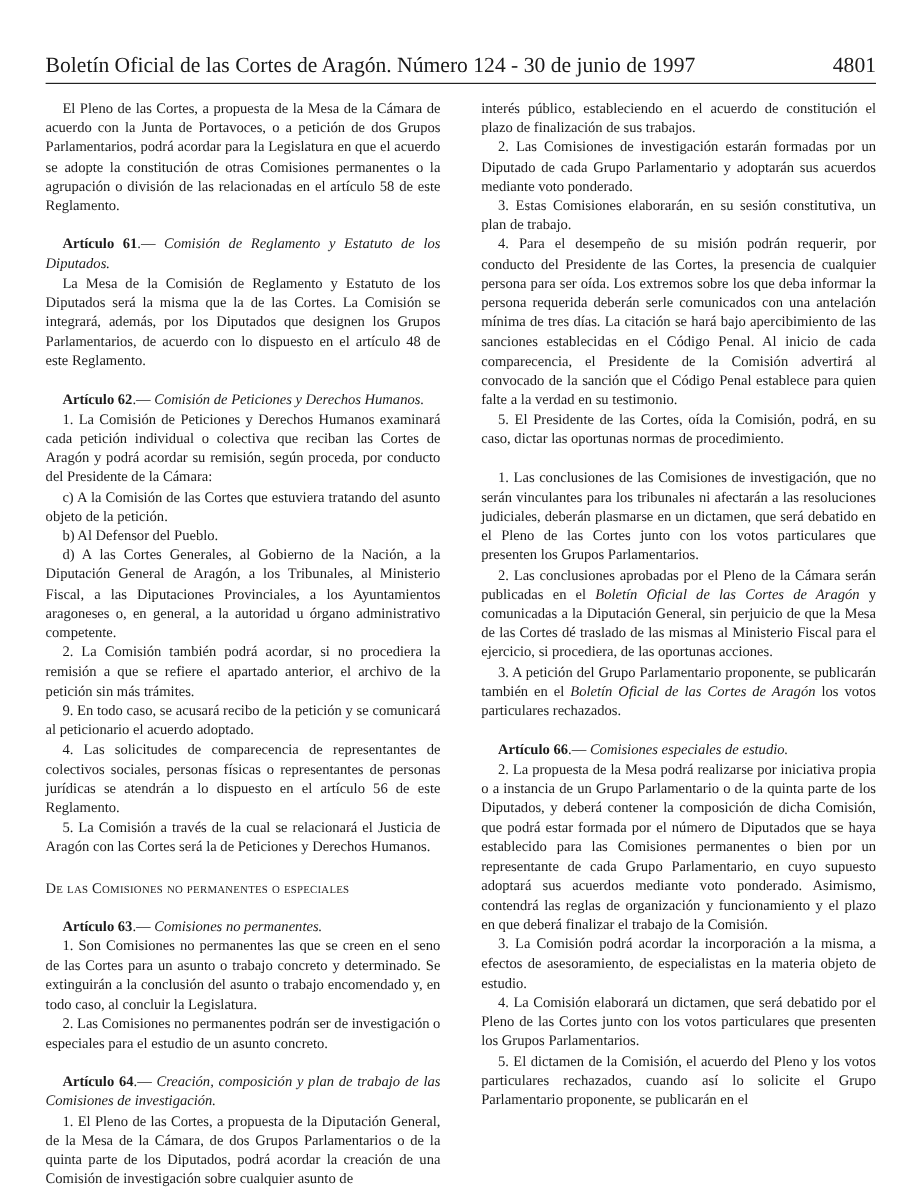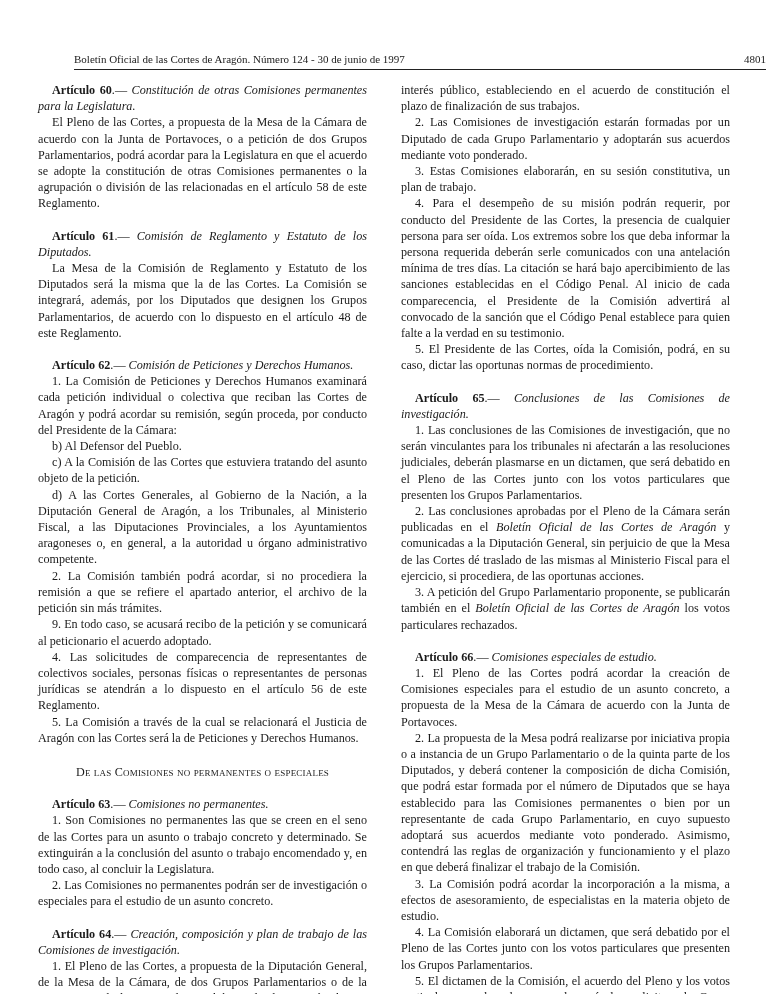--- a/index.html
+++ b/index.html
@@ -1,60 +1,59 @@
 <!DOCTYPE html>
 <html><head>
 <meta charset="utf-8">
 <style>
   html, body { margin: 0; padding: 0; background: #ffffff; }
   body { width: 768px; height: 994px; position: relative; overflow: hidden;
          font-family: "Liberation Serif", "DejaVu Serif", serif; color: #1a1a1a; }
   .header { position: absolute; left: 38px; top: 48px; width: 692px; height: 22px;
             border-bottom: 1.5px solid #222; display: flex; justify-content: space-between;
-            align-items: flex-end; font-size: 11px; padding-bottom: 4px; box-sizing: border-box; margin-left: 36px; }
+            align-items: flex-end; font-size: 18px; padding-bottom: 4px; box-sizing: border-box; }
   .col { position: absolute; top: 82px; width: 329px; font-size: 12.15px; line-height: 16.2px;
          text-align: justify; hyphens: manual; }
   .col.left { left: 38px; }
   .col.right { left: 401px; }
   .col p { margin: 0; text-indent: 14px; }
   .col p.noindent { text-indent: 0; }
   .art { margin-top: 16px; }
   .art:first-child { margin-top: 0; }
   .art-title { text-indent: 14px; }
   .art-title b { font-weight: bold; }
   .art-title i { font-style: italic; }
   .section { text-align: center; margin-top: 18px; margin-bottom: 16px; }
   .section .sec-title { font-weight: bold; text-indent: 0; text-align: center; }
-  .section .sec-sub { font-variant: small-caps; text-indent: 0; text-align: center; letter-spacing: 0.2px; }
+  .section .sec-sub { font-variant: small-caps; text-indent: 0; text-align: left; letter-spacing: 0.2px; }
   i { font-style: italic; }
 </style>
 </head>
 <body>
 
 <div class="header">
   <span>Boletín Oficial de las Cortes de Aragón. Número 124 - 30 de junio de 1997</span>
   <span>4801</span>
 </div>
 
 <div class="col left">
   <div class="art">
-    <p class="art-title"><b>Artículo 60</b><span>.— </span><i>Constitución de otras Comisiones permanentes para la Legislatura.</i></p>
     <p>El Pleno de las Cortes, a propuesta de la Mesa de la Cámara de acuerdo con la Junta de Portavoces, o a petición de dos Grupos Parlamentarios, podrá acordar para la Legislatura en que el acuerdo se adopte la constitución de otras Comisiones permanentes o la agrupación o división de las relacionadas en el artículo 58 de este Reglamento.</p>
   </div>
 
   <div class="art">
     <p class="art-title"><b>Artículo 61</b><span>.— </span><i>Comisión de Reglamento y Estatuto de los Diputados.</i></p>
     <p>La Mesa de la Comisión de Reglamento y Estatuto de los Diputados será la misma que la de las Cortes. La Comisión se integrará, además, por los Diputados que designen los Grupos Parlamentarios, de acuerdo con lo dispuesto en el artículo 48 de este Reglamento.</p>
   </div>
 
   <div class="art">
     <p class="art-title"><b>Artículo 62</b><span>.— </span><i>Comisión de Peticiones y Derechos Humanos.</i></p>
     <p>1. La Comisión de Peticiones y Derechos Humanos examinará cada petición individual o colectiva que reciban las Cortes de Aragón y podrá acordar su remisión, según proceda, por conducto del Presidente de la Cámara:</p>
+    <p>c) A la Comisión de las Cortes que estuviera tratando del asunto objeto de la petición.</p>
     <p>b) Al Defensor del Pueblo.</p>
-    <p>c) A la Comisión de las Cortes que estuviera tratando del asunto objeto de la petición.</p>
     <p>d) A las Cortes Generales, al Gobierno de la Nación, a la Diputación General de Aragón, a los Tribunales, al Ministerio Fiscal, a las Diputaciones Provinciales, a los Ayuntamientos aragoneses o, en general, a la autoridad u órgano administrativo competente.</p>
     <p>2. La Comisión también podrá acordar, si no procediera la remisión a que se refiere el apartado anterior, el archivo de la petición sin más trámites.</p>
     <p>9. En todo caso, se acusará recibo de la petición y se comunicará al peticionario el acuerdo adoptado.</p>
     <p>4. Las solicitudes de comparecencia de representantes de colectivos sociales, personas físicas o representantes de personas jurídicas se atendrán a lo dispuesto en el artículo 56 de este Reglamento.</p>
     <p>5. La Comisión a través de la cual se relacionará el Justicia de Aragón con las Cortes será la de Peticiones y Derechos Humanos.</p>
   </div>
 
   <div class="section">
     <p class="sec-sub">De las Comisiones no permanentes o especiales</p>
   </div>
@@ -74,27 +73,25 @@
 <div class="col right">
   <div class="art">
     <p class="noindent">interés público, estableciendo en el acuerdo de constitución el plazo de finalización de sus trabajos.</p>
     <p>2. Las Comisiones de investigación estarán formadas por un Diputado de cada Grupo Parlamentario y adoptarán sus acuerdos mediante voto ponderado.</p>
     <p>3. Estas Comisiones elaborarán, en su sesión constitutiva, un plan de trabajo.</p>
     <p>4. Para el desempeño de su misión podrán requerir, por conducto del Presidente de las Cortes, la presencia de cualquier persona para ser oída. Los extremos sobre los que deba informar la persona requerida deberán serle comunicados con una antelación mínima de tres días. La citación se hará bajo apercibimiento de las sanciones establecidas en el Código Penal. Al inicio de cada comparecencia, el Presidente de la Comisión advertirá al convocado de la sanción que el Código Penal establece para quien falte a la verdad en su testimonio.</p>
     <p>5. El Presidente de las Cortes, oída la Comisión, podrá, en su caso, dictar las oportunas normas de procedimiento.</p>
   </div>
 
   <div class="art">
-    <p class="art-title"><b>Artículo 65</b><span>.— </span><i>Conclusiones de las Comisiones de investigación.</i></p>
     <p>1. Las conclusiones de las Comisiones de investigación, que no serán vinculantes para los tribunales ni afectarán a las resoluciones judiciales, deberán plasmarse en un dictamen, que será debatido en el Pleno de las Cortes junto con los votos particulares que presenten los Grupos Parlamentarios.</p>
     <p><span>2. Las conclusiones aprobadas por el Pleno de la Cámara serán publicadas en el </span><i>Boletín Oficial de las Cortes de Aragón</i><span> y comunicadas a la Diputación General, sin perjuicio de que la Mesa de las Cortes dé traslado de las mismas al Ministerio Fiscal para el ejercicio, si procediera, de las oportunas acciones.</span></p>
     <p><span>3. A petición del Grupo Parlamentario proponente, se publicarán también en el </span><i>Boletín Oficial de las Cortes de Aragón</i><span> los votos particulares rechazados.</span></p>
   </div>
 
   <div class="art">
     <p class="art-title"><b>Artículo 66</b><span>.— </span><i>Comisiones especiales de estudio.</i></p>
-    <p>1. El Pleno de las Cortes podrá acordar la creación de Comisiones especiales para el estudio de un asunto concreto, a propuesta de la Mesa de la Cámara de acuerdo con la Junta de Portavoces.</p>
     <p>2. La propuesta de la Mesa podrá realizarse por iniciativa propia o a instancia de un Grupo Parlamentario o de la quinta parte de los Diputados, y deberá contener la composición de dicha Comisión, que podrá estar formada por el número de Diputados que se haya establecido para las Comisiones permanentes o bien por un representante de cada Grupo Parlamentario, en cuyo supuesto adoptará sus acuerdos mediante voto ponderado. Asimismo, contendrá las reglas de organización y funcionamiento y el plazo en que deberá finalizar el trabajo de la Comisión.</p>
     <p>3. La Comisión podrá acordar la incorporación a la misma, a efectos de asesoramiento, de especialistas en la materia objeto de estudio.</p>
     <p>4. La Comisión elaborará un dictamen, que será debatido por el Pleno de las Cortes junto con los votos particulares que presenten los Grupos Parlamentarios.</p>
     <p><span>5. El dictamen de la Comisión, el acuerdo del Pleno y los votos particulares rechazados, cuando así lo solicite el Grupo Parlamentario proponente, se publicarán en el </span></p>
   </div>
 </div>
 
 </body></html>

